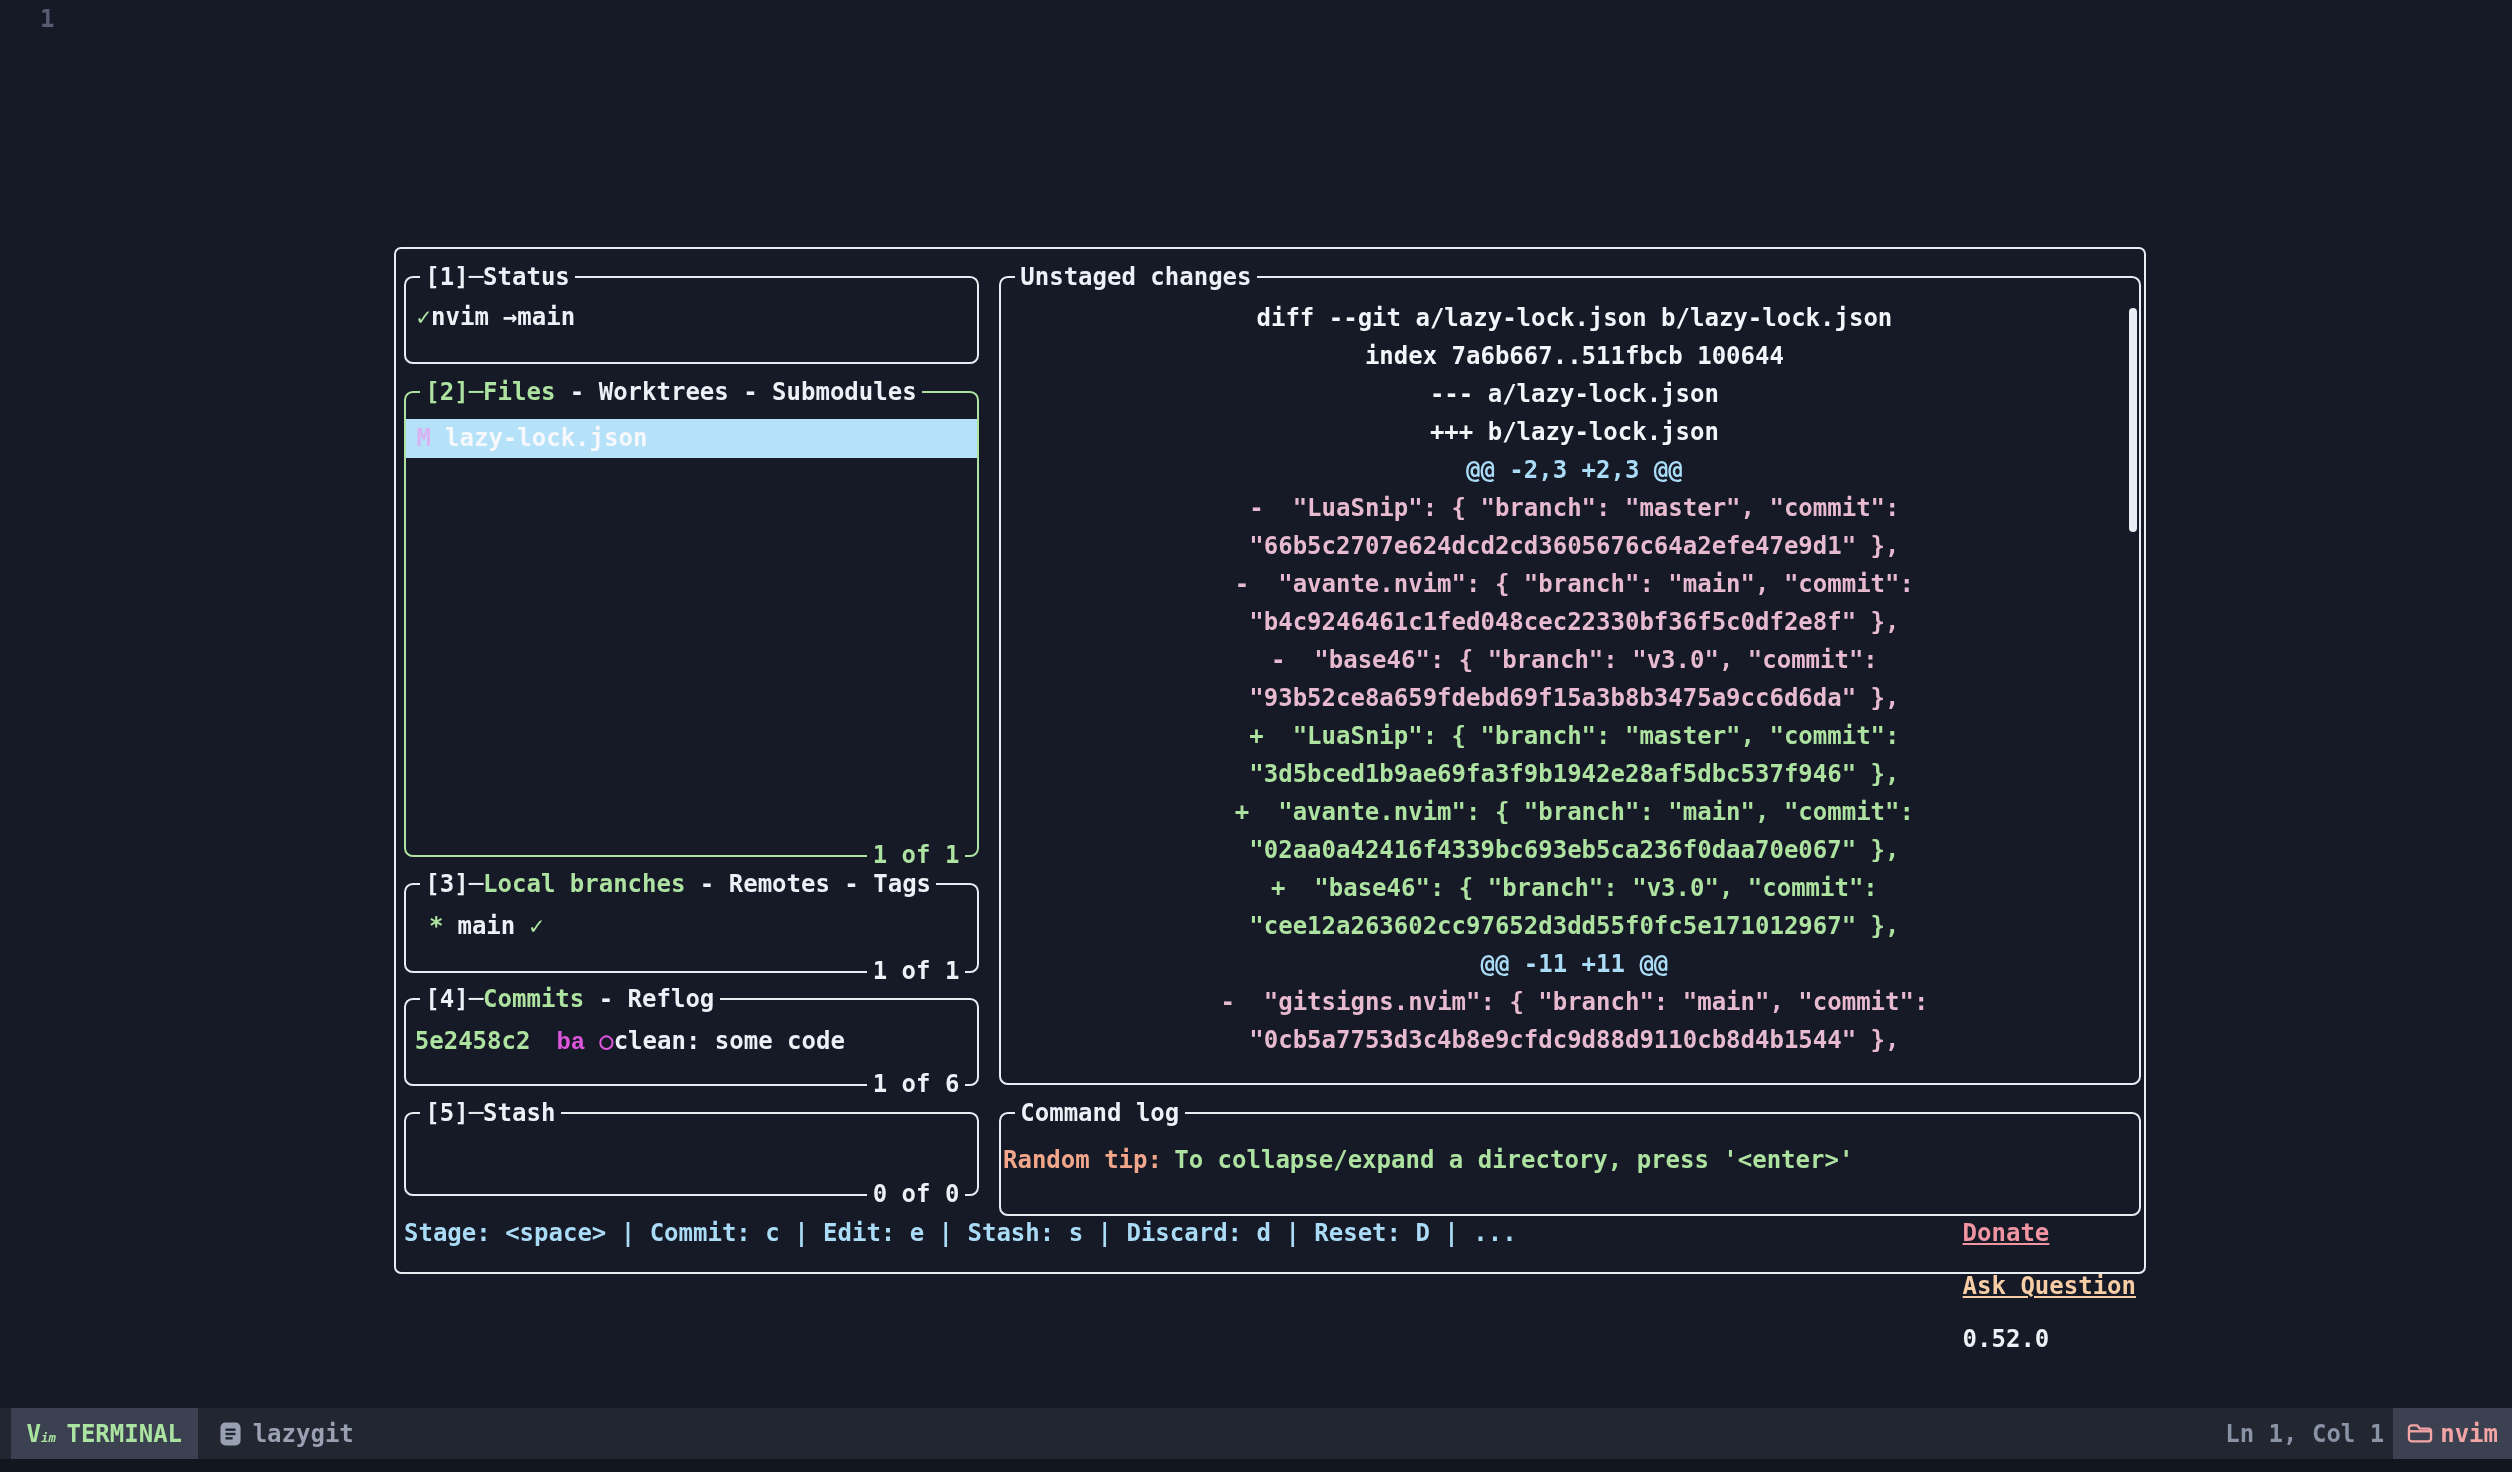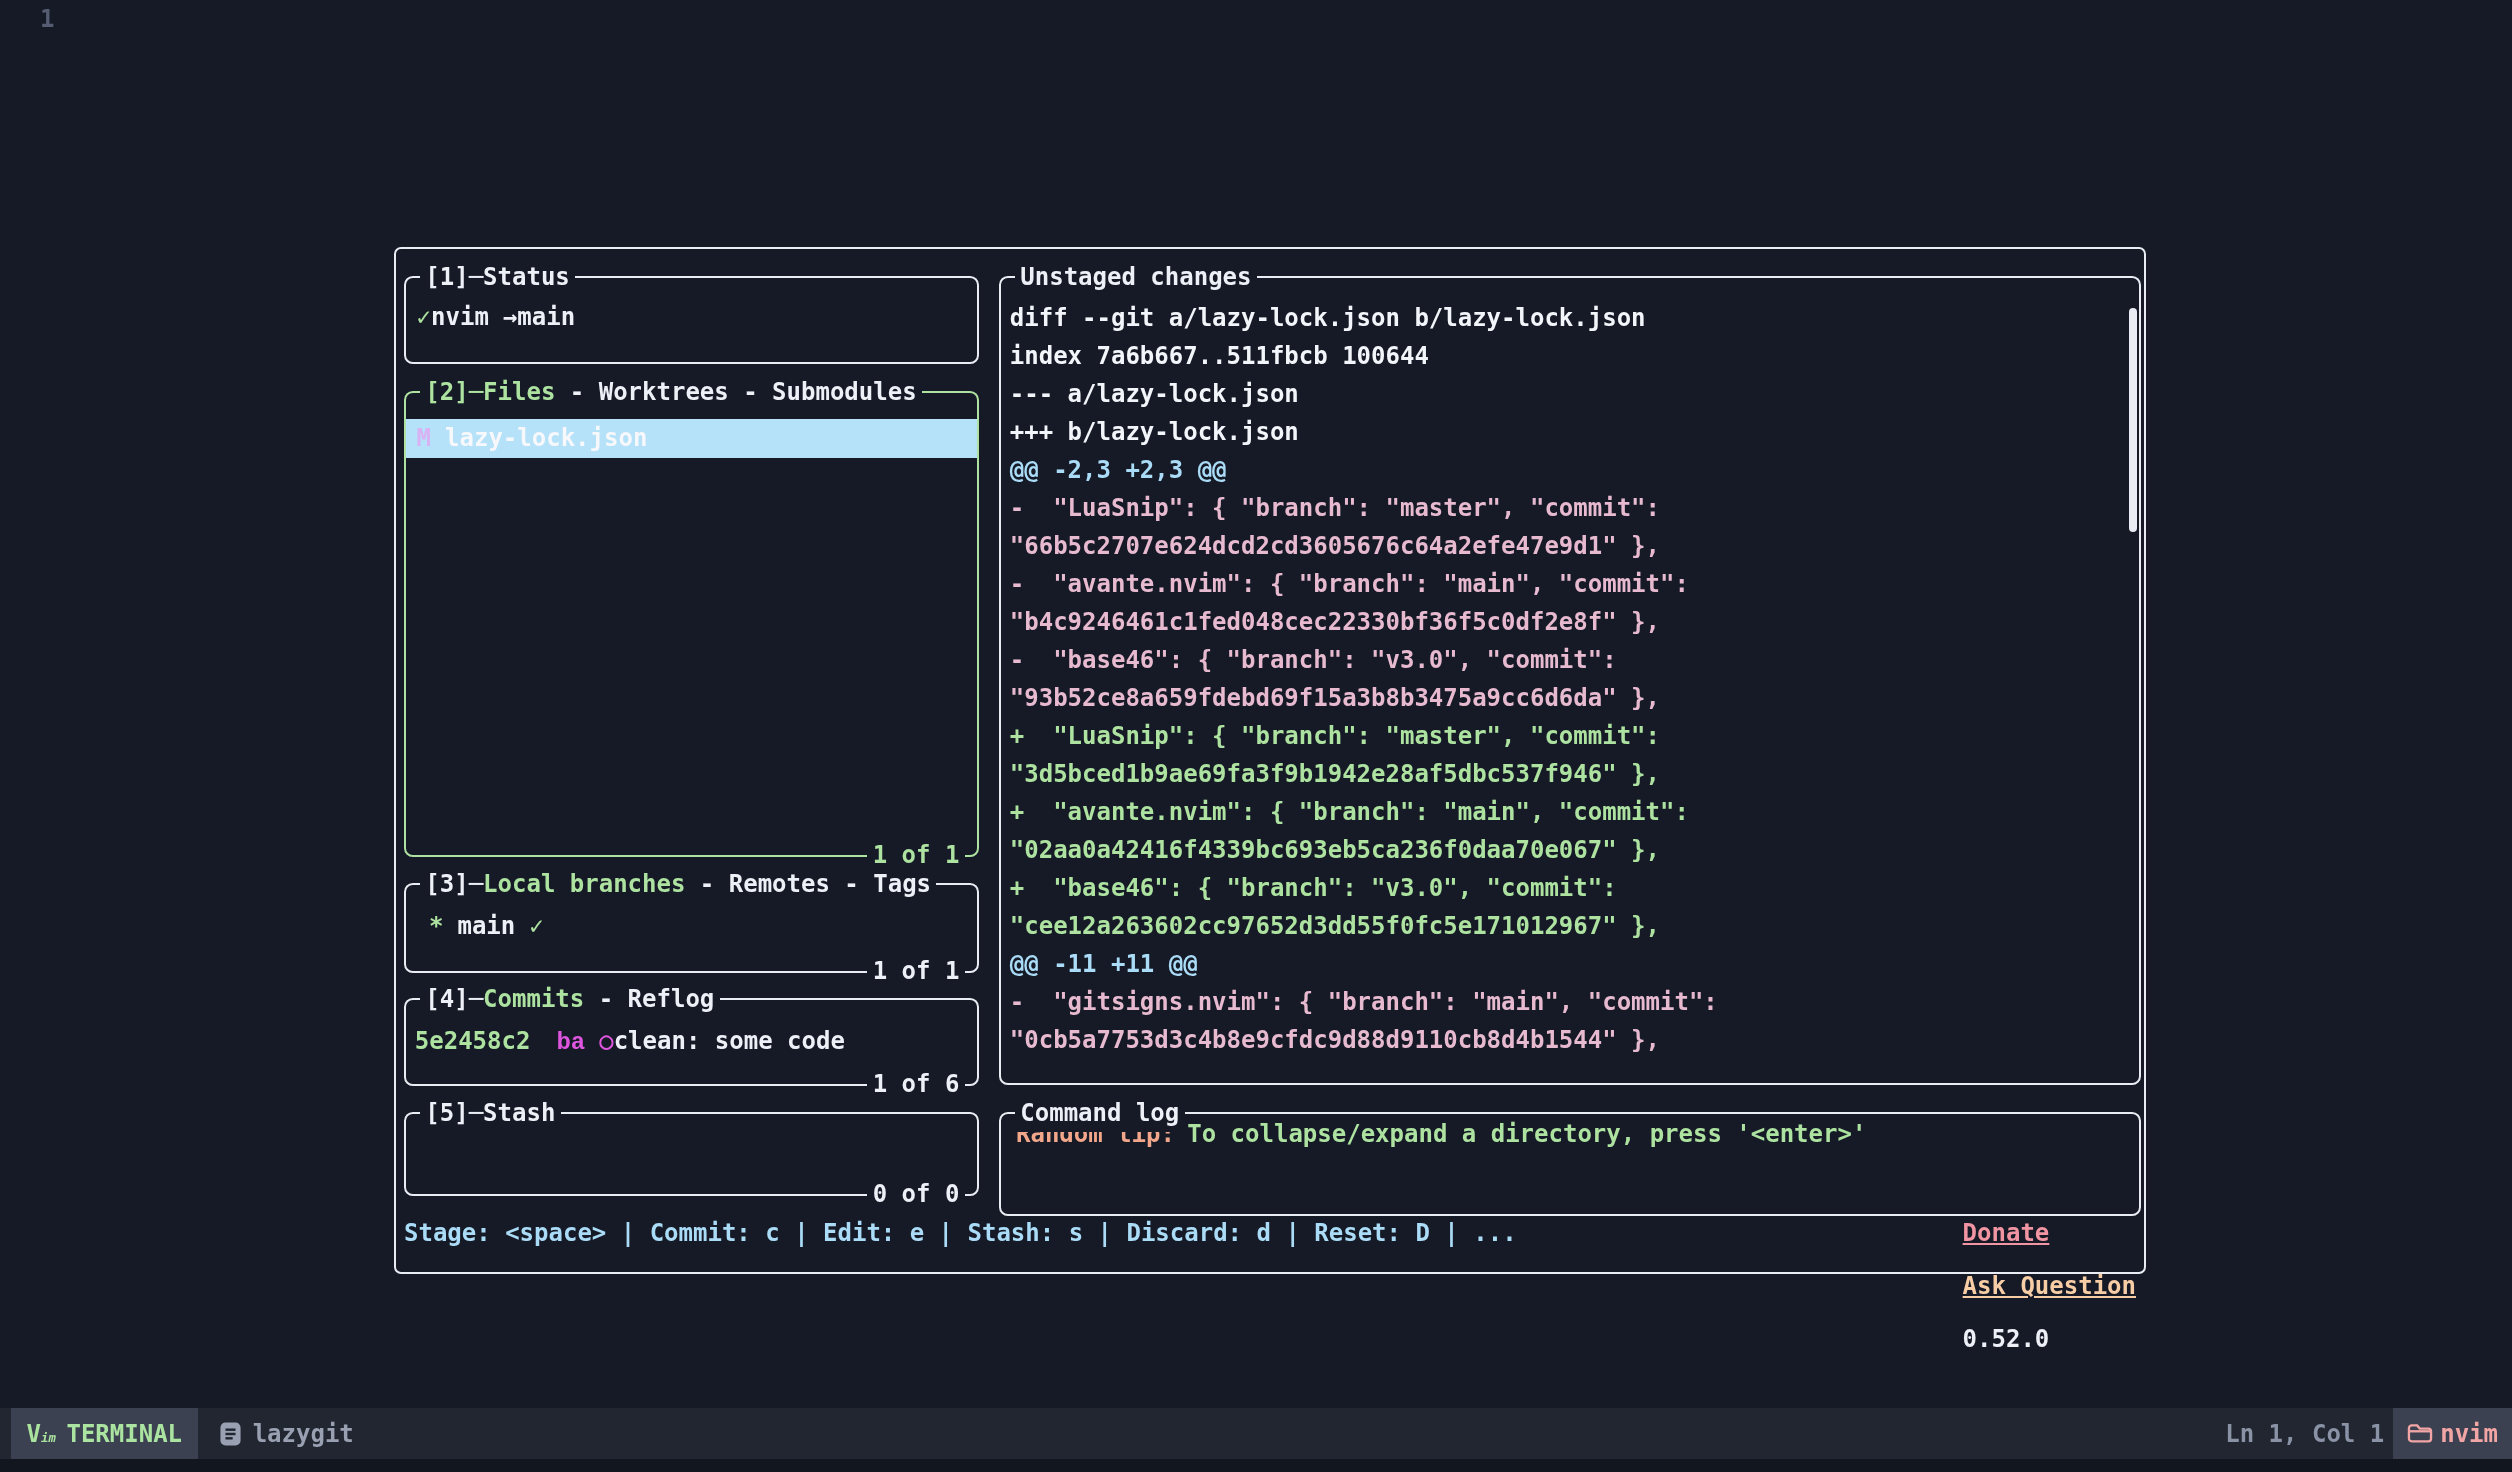--- a/index.html
+++ b/index.html
@@ -77,32 +77,32 @@
   }
   .fstat{color:var(--violet);padding:0 14px 0 10.6px;}
   .fname{color:#f6f8fb;}
 
   .branch-row{margin-top:23px;padding-left:23px;}
   .commit-row{margin-top:23px;padding-left:8.8px;}
   .hash{color:var(--green);}
   .author{color:var(--magenta);margin-left:26px;font-family:Liberation Mono, monospace;}
   .bullet{color:var(--magenta);margin-left:14px;}
 
-  .diff-body{padding:21px 0 0 8.8px;}
+  .diff-body{padding:21px 0 0 8.8px;text-align:center;}
   .diff-line{white-space:pre;height:38px;line-height:38px;color:#f2f5f9;}
   .diff-line[data-kind="hunk"]{color:var(--cyan);}
   .diff-line[data-kind="del"]{color:var(--del);}
   .diff-line[data-kind="add"]{color:var(--green);}
 
   .scrollbar{
     position:absolute;right:1.8px;top:30px;width:8px;height:224px;
     background:var(--border);border-radius:4.4px;
   }
 
-  .cmdlog-row{margin-top:2px;padding-left:15px;}
+  .cmdlog-row{margin-top:28px;padding-left:2px;}
   .tip-label{color:var(--salmon);}
   .tip-text{color:var(--green);margin-left:12.3px;}
 
   .keybar{
     position:absolute;left:8px;right:8px;top:966px;height:37px;line-height:37px;
     display:flex;justify-content:space-between;white-space:pre;
   }
   .keyhints{color:var(--cyan);}
   .keybar-right{display:flex;gap:16px;flex-direction:column;}
   .link-donate{color:var(--link-pink);text-decoration:underline;}

